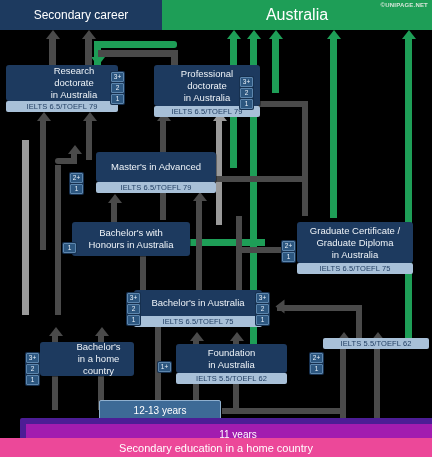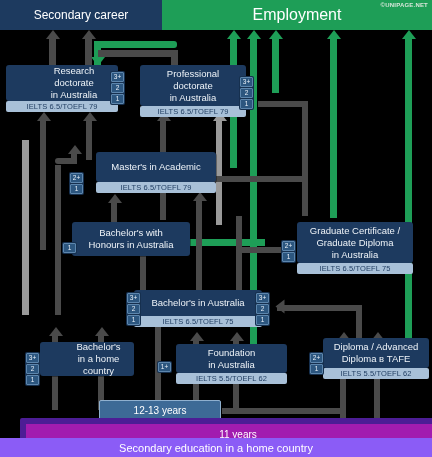--- a/index.html
+++ b/index.html
@@ -46,32 +46,32 @@
   .years span{
     display:block;background:#2c567f;color:#eaf1f8;font-size:6.5px;
     line-height:8px;text-align:center;min-width:11px;border-radius:1px;
     border:0.5px solid #5d86ad;
   }
 
   
   .band{position:absolute;color:#fff;display:flex;align-items:center;justify-content:center;}
   #band-12{background:#3d6a96;border:1px solid #8fb0cf;font-size:10px;border-radius:2px;}
   #band-11{background:#a21caf;border:6px solid #4c1d95;font-size:10px;border-radius:2px;margin-left:16px;}
-  #band-sec{background:#8b5cf6;font-size:11px;}
+  #band-sec{background:#ec4899;font-size:11px;}
 </style>
 </head>
 <body>
 
 <div id="stage">
 
   <div class="hdr hdr-academic">
     <span>Secondary career</span>
   </div>
   <div class="hdr hdr-employment">
-    <span>Employment</span>
+    <span>Australia</span>
   </div>
   <div class="watermark">©UNIPAGE.NET</div>
 
   <div class="conn bar-g" style="left:230px;top:38px;width:7px;height:130px;"></div>
   <div class="ahead ahead-g" style="left:226.5px;top:30px;"></div>
 
   <div class="conn bar-g" style="left:250px;top:38px;width:7px;height:320px;"></div>
   <div class="ahead ahead-g" style="left:246.5px;top:30px;"></div>
 
   <div class="conn bar-g" style="left:272px;top:38px;width:7px;height:55px;"></div>
@@ -166,34 +166,34 @@
     <div class="title" style="height:36px;white-space:pre-line;padding-left:29px;">Research doctorate
 in Australia</div>
     <div class="ielts">IELTS 6.5/TOEFL 79</div>
   </div>
   <div class="years" style="left:110px;top:71px;">
     <span>3+</span>
     <span>2</span>
     <span>1</span>
   </div>
 
-  <div class="node" style="left:140px;top:65px;width:106px;">
+  <div class="node" style="left:154px;top:65px;width:106px;">
     <div class="title" style="height:41px;white-space:pre-line;">Professional
 doctorate
 in Australia</div>
     <div class="ielts">IELTS 6.5/TOEFL 79</div>
   </div>
   <div class="years" style="left:239px;top:76px;">
     <span>3+</span>
     <span>2</span>
     <span>1</span>
   </div>
 
   <div class="node" style="left:96px;top:152px;width:120px;">
-    <div class="title" style="height:30px;">Master's in Academic</div>
+    <div class="title" style="height:30px;">Master's in Advanced</div>
     <div class="ielts">IELTS 6.5/TOEFL 79</div>
   </div>
   <div class="years" style="left:69px;top:172px;">
     <span>2+</span>
     <span>1</span>
   </div>
 
   <div class="node" style="left:72px;top:222px;width:118px;">
     <div class="title" style="height:34px;white-space:pre-line;">Bachelor's with
 Honours in Australia</div>
@@ -241,22 +241,20 @@
   <div class="node" style="left:176px;top:344px;width:111px;">
     <div class="title" style="height:29px;white-space:pre-line;">Foundation
 in Australia</div>
     <div class="ielts">IELTS 5.5/TOEFL 62</div>
   </div>
   <div class="years" style="left:157px;top:361px;">
     <span>1+</span>
   </div>
 
   <div class="node" style="left:323px;top:338px;width:106px;">
-    <div class="title" style="height:30px;white-space:pre-line;">Diploma / Advanced
-Diploma в TAFE</div>
     <div class="ielts">IELTS 5.5/TOEFL 62</div>
   </div>
   <div class="years" style="left:309px;top:352px;">
     <span>2+</span>
     <span>1</span>
   </div>
 
   <div class="band" id="band-12" style="left:99px;top:400px;width:120px;height:18px;">
     <span>12-13 years</span>
   </div>

